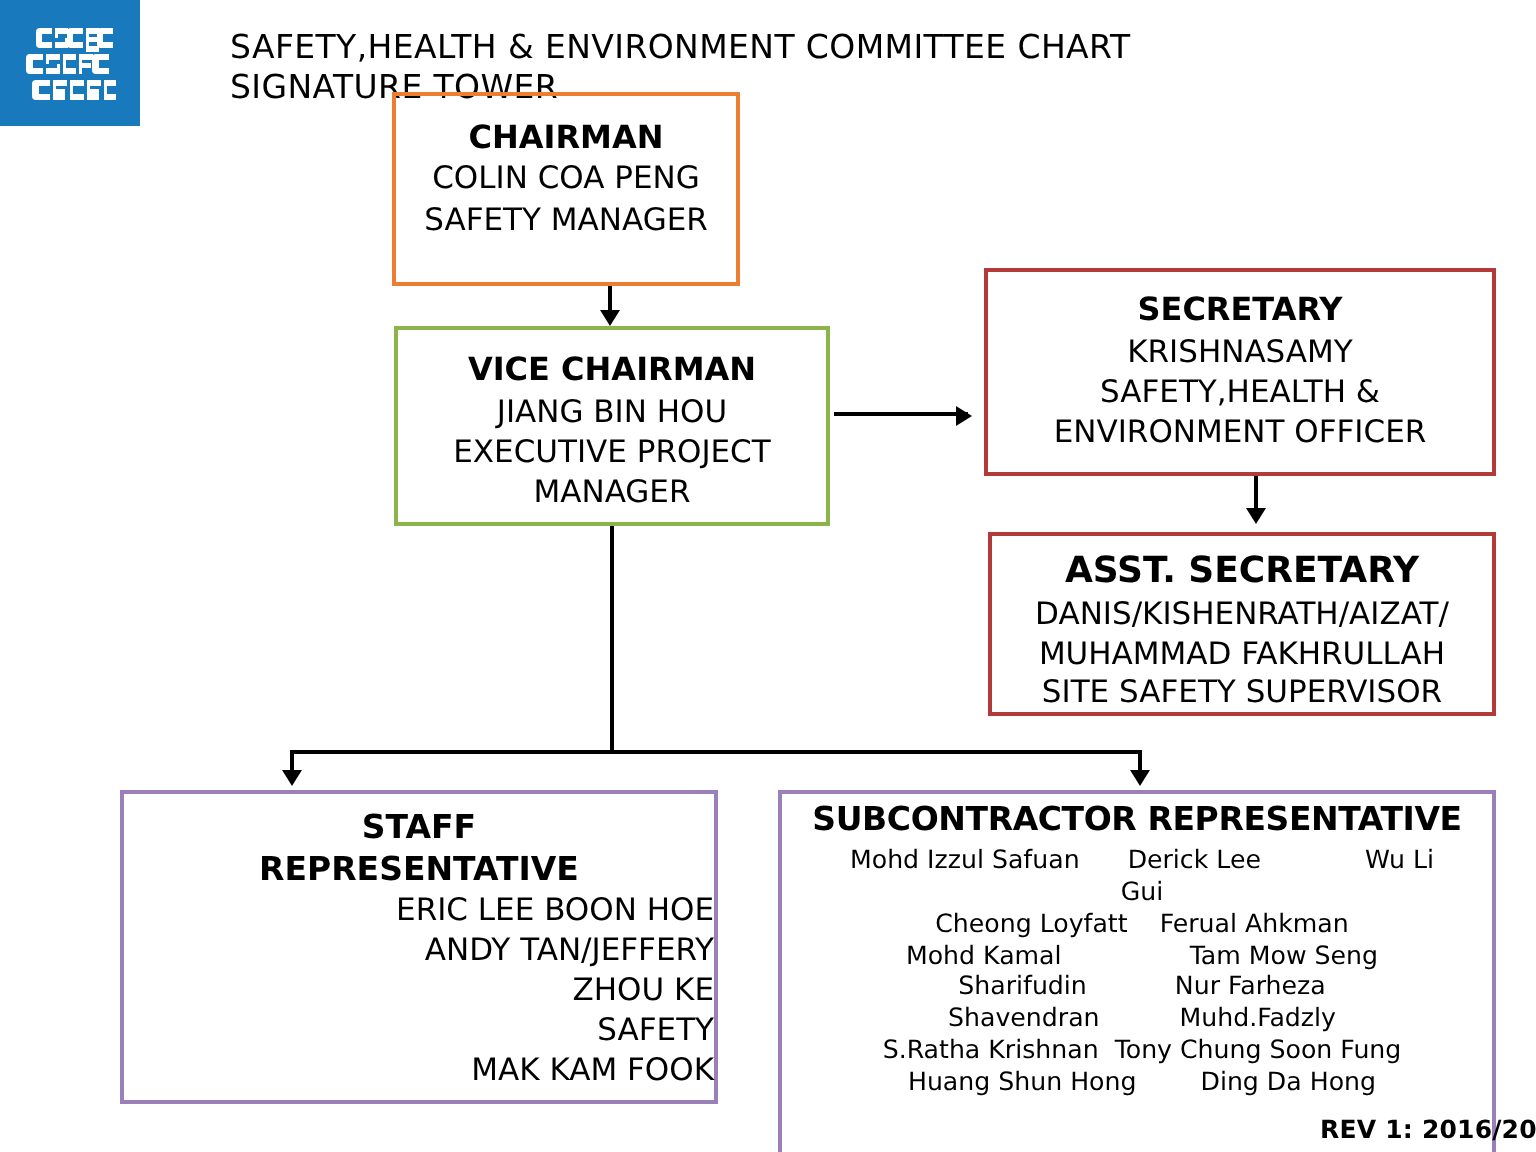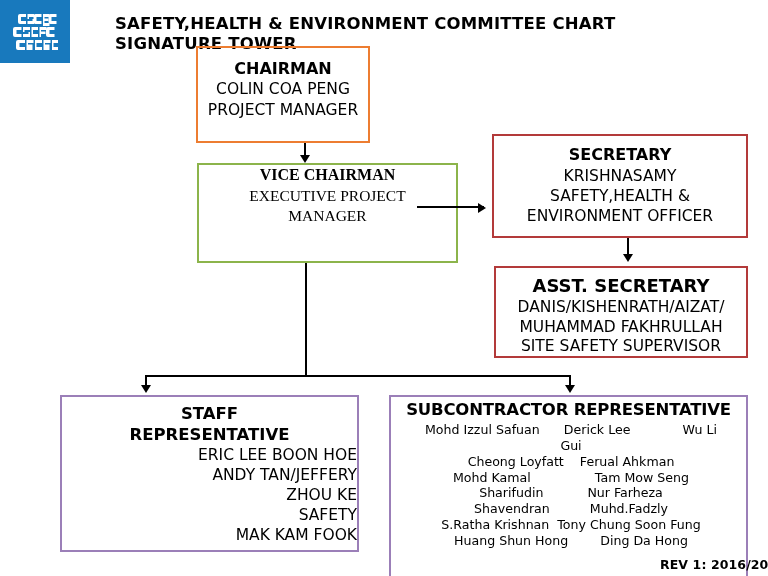--- a/index.html
+++ b/index.html
@@ -9,35 +9,35 @@
   }
   .stage{position:absolute;inset:0;}
 
   
   .logo{position:absolute;left:0;top:0;width:70px;height:63px;background:#1879bd;}
   .logo svg{display:block;}
 
   
   .title{
     position:absolute;left:115px;top:14px;width:560px;
-    font-size:16.5px;font-weight:bold;line-height:1.22;letter-spacing:.2px;
+    font-size:16.5px;font-weight:normal;line-height:1.22;letter-spacing:.2px;
   }
   .title div{white-space:nowrap;}
 
   
   .box{position:absolute;box-sizing:border-box;background:transparent;text-align:center;}
   .box .hd{font-weight:bold;}
   .box .ln{white-space:nowrap;}
 
   #chairman{left:196px;top:46px;width:174px;height:97px;border:2px solid #ED7D31;
             font-size:15.5px;line-height:1.33;padding-top:10px;}
   #chairman .hd{font-size:16px;}
 
-  #vice{left:197px;top:163px;width:261px;height:100px;border:2px solid #8CB44B;
-        font-size:15.5px;line-height:1.30;padding-top:0;font-family:Liberation Serif, serif;}
+  #vice{left:197px;top:163px;width:218px;height:100px;border:2px solid #8CB44B;
+        font-size:15.5px;line-height:1.30;padding-top:10px;}
   #vice .hd{font-size:16px;}
 
   #secretary{left:492px;top:134px;width:256px;height:104px;border:2px solid #B33A3A;
              font-size:15.5px;line-height:1.30;padding-top:9px;}
   #secretary .hd{font-size:16px;}
 
   #asst{left:494px;top:266px;width:254px;height:92px;border:2px solid #B33A3A;
         font-size:15.5px;line-height:1.27;padding-top:7px;}
   #asst .hd{font-size:18px;}
 
@@ -96,28 +96,29 @@
   </div>
 
   <div class="title">
     <div>SAFETY,HEALTH &amp; ENVIRONMENT COMMITTEE CHART</div>
     <div>SIGNATURE TOWER</div>
   </div>
 
   <div class="box" id="chairman">
     <div class="hd ln">CHAIRMAN</div>
     <div class="ln">COLIN COA PENG</div>
-    <div class="ln">PROJECT MANAGER</div>
+    <div class="ln">SAFETY MANAGER</div>
   </div>
 
   <div class="ln-v" style="left:304px;top:143px;height:14px;"></div>
   <div class="arrow-d" style="left:300px;top:155px;"></div>
 
   <div class="box" id="vice">
     <div class="hd ln">VICE CHAIRMAN</div>
+    <div class="ln">JIANG BIN HOU</div>
     <div class="ln">EXECUTIVE PROJECT</div>
     <div class="ln">MANAGER</div>
   </div>
 
   <div class="ln-h" style="left:417px;top:206px;width:67px;"></div>
   <div class="arrow-r" style="left:478px;top:203px;"></div>
 
   <div class="box" id="secretary">
     <div class="hd ln">SECRETARY</div>
     <div class="ln">KRISHNASAMY</div>

